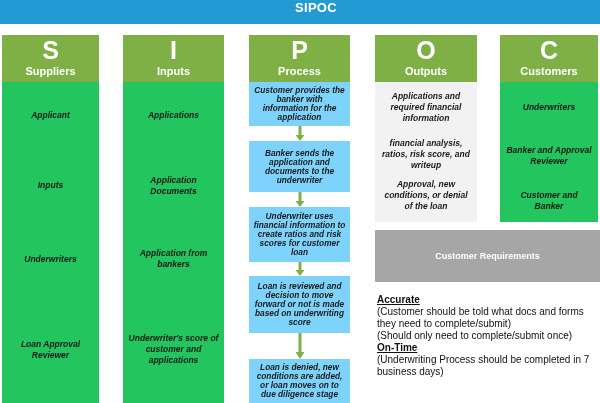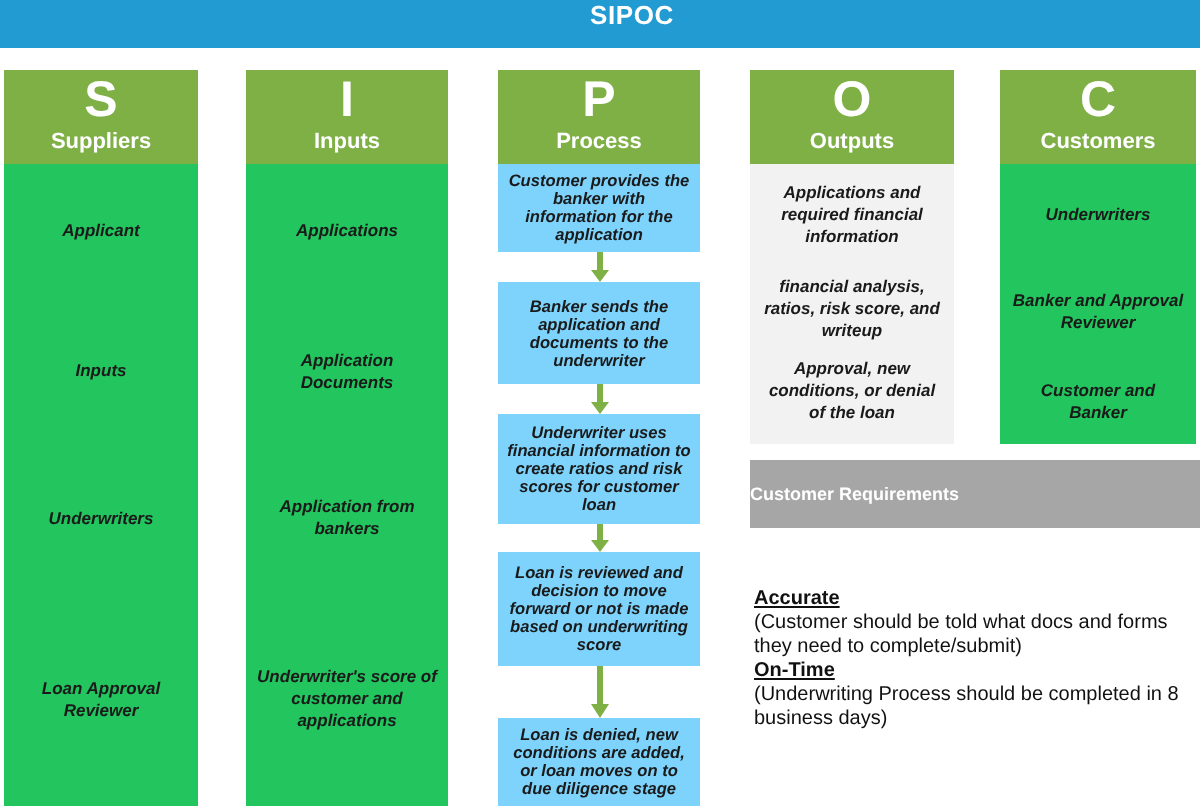--- a/index.html
+++ b/index.html
@@ -69,24 +69,24 @@
 
   
   .out-block{
     font-size:8.5px;font-style:italic;font-weight:bold;
     color:#1a1a1a;text-align:center;line-height:11px;
     padding:0 6px;box-sizing:border-box;
   }
 
   
   .req-bar{
-    position:absolute;left:375px;top:230px;width:225px;height:34px;
+    position:absolute;left:375px;top:230px;width:225px;height:52px;
     background:#a6a6a6;color:#ffffff;
     font-size:9px;font-weight:bold;
-    display:flex;align-items:center;
+    display:flex;align-items:center;justify-content:center;
   }
   .req-body{
     position:absolute;left:375px;top:294px;width:225px;height:109px;
     font-size:10px;color:#111111;line-height:12px;
     box-sizing:border-box;padding:0 4px 0 2px;
   }
   .req-head{font-weight:bold;text-decoration:underline;}
 </style>
 </head>
 <body>
@@ -187,17 +187,18 @@
     </div>
   </div>
 
   <div class="req-bar">
     <span>Customer Requirements</span>
   </div>
 
   <div class="req-body">
     <div class="req-head">Accurate</div>
     <div>(Customer should be told what docs and forms they need to complete/submit)</div>
+    <div>(Should only need to complete/submit once)</div>
     <div class="req-head">On-Time</div>
-    <div>(Underwriting Process should be completed in 8 business days)</div>
+    <div>(Underwriting Process should be completed in 7 business days)</div>
   </div>
 
 </div>
 
 </body></html>

